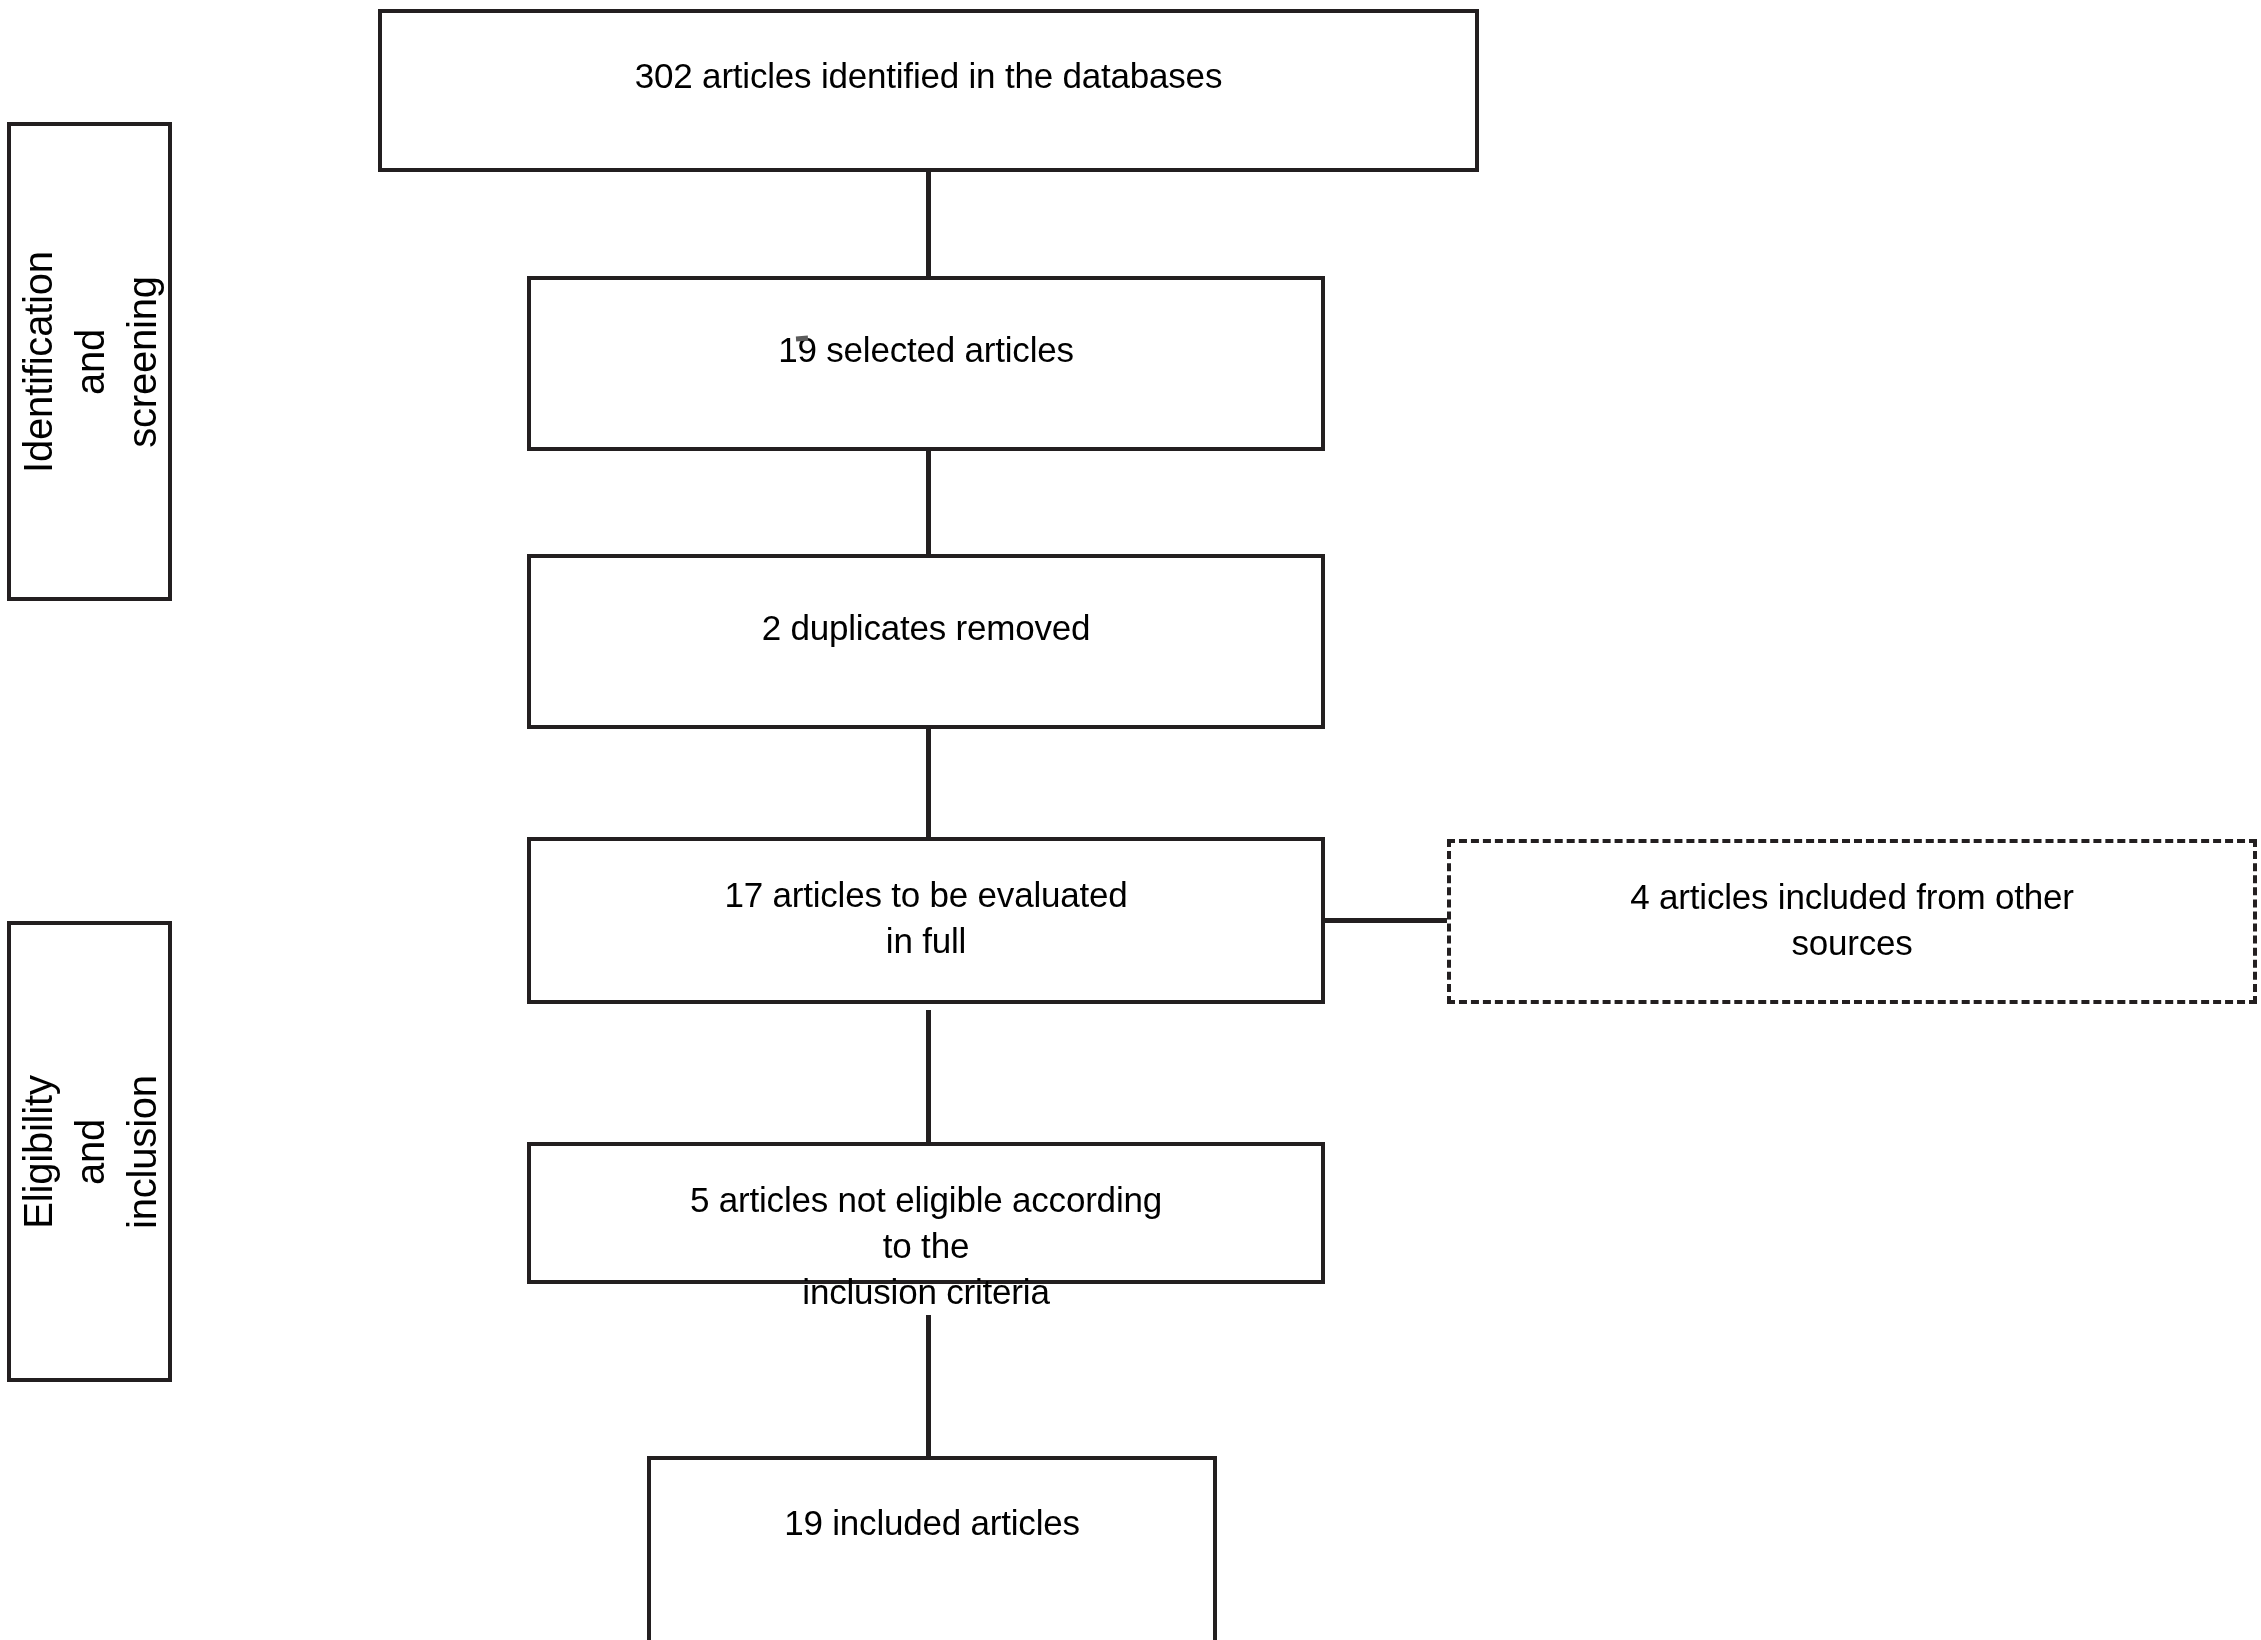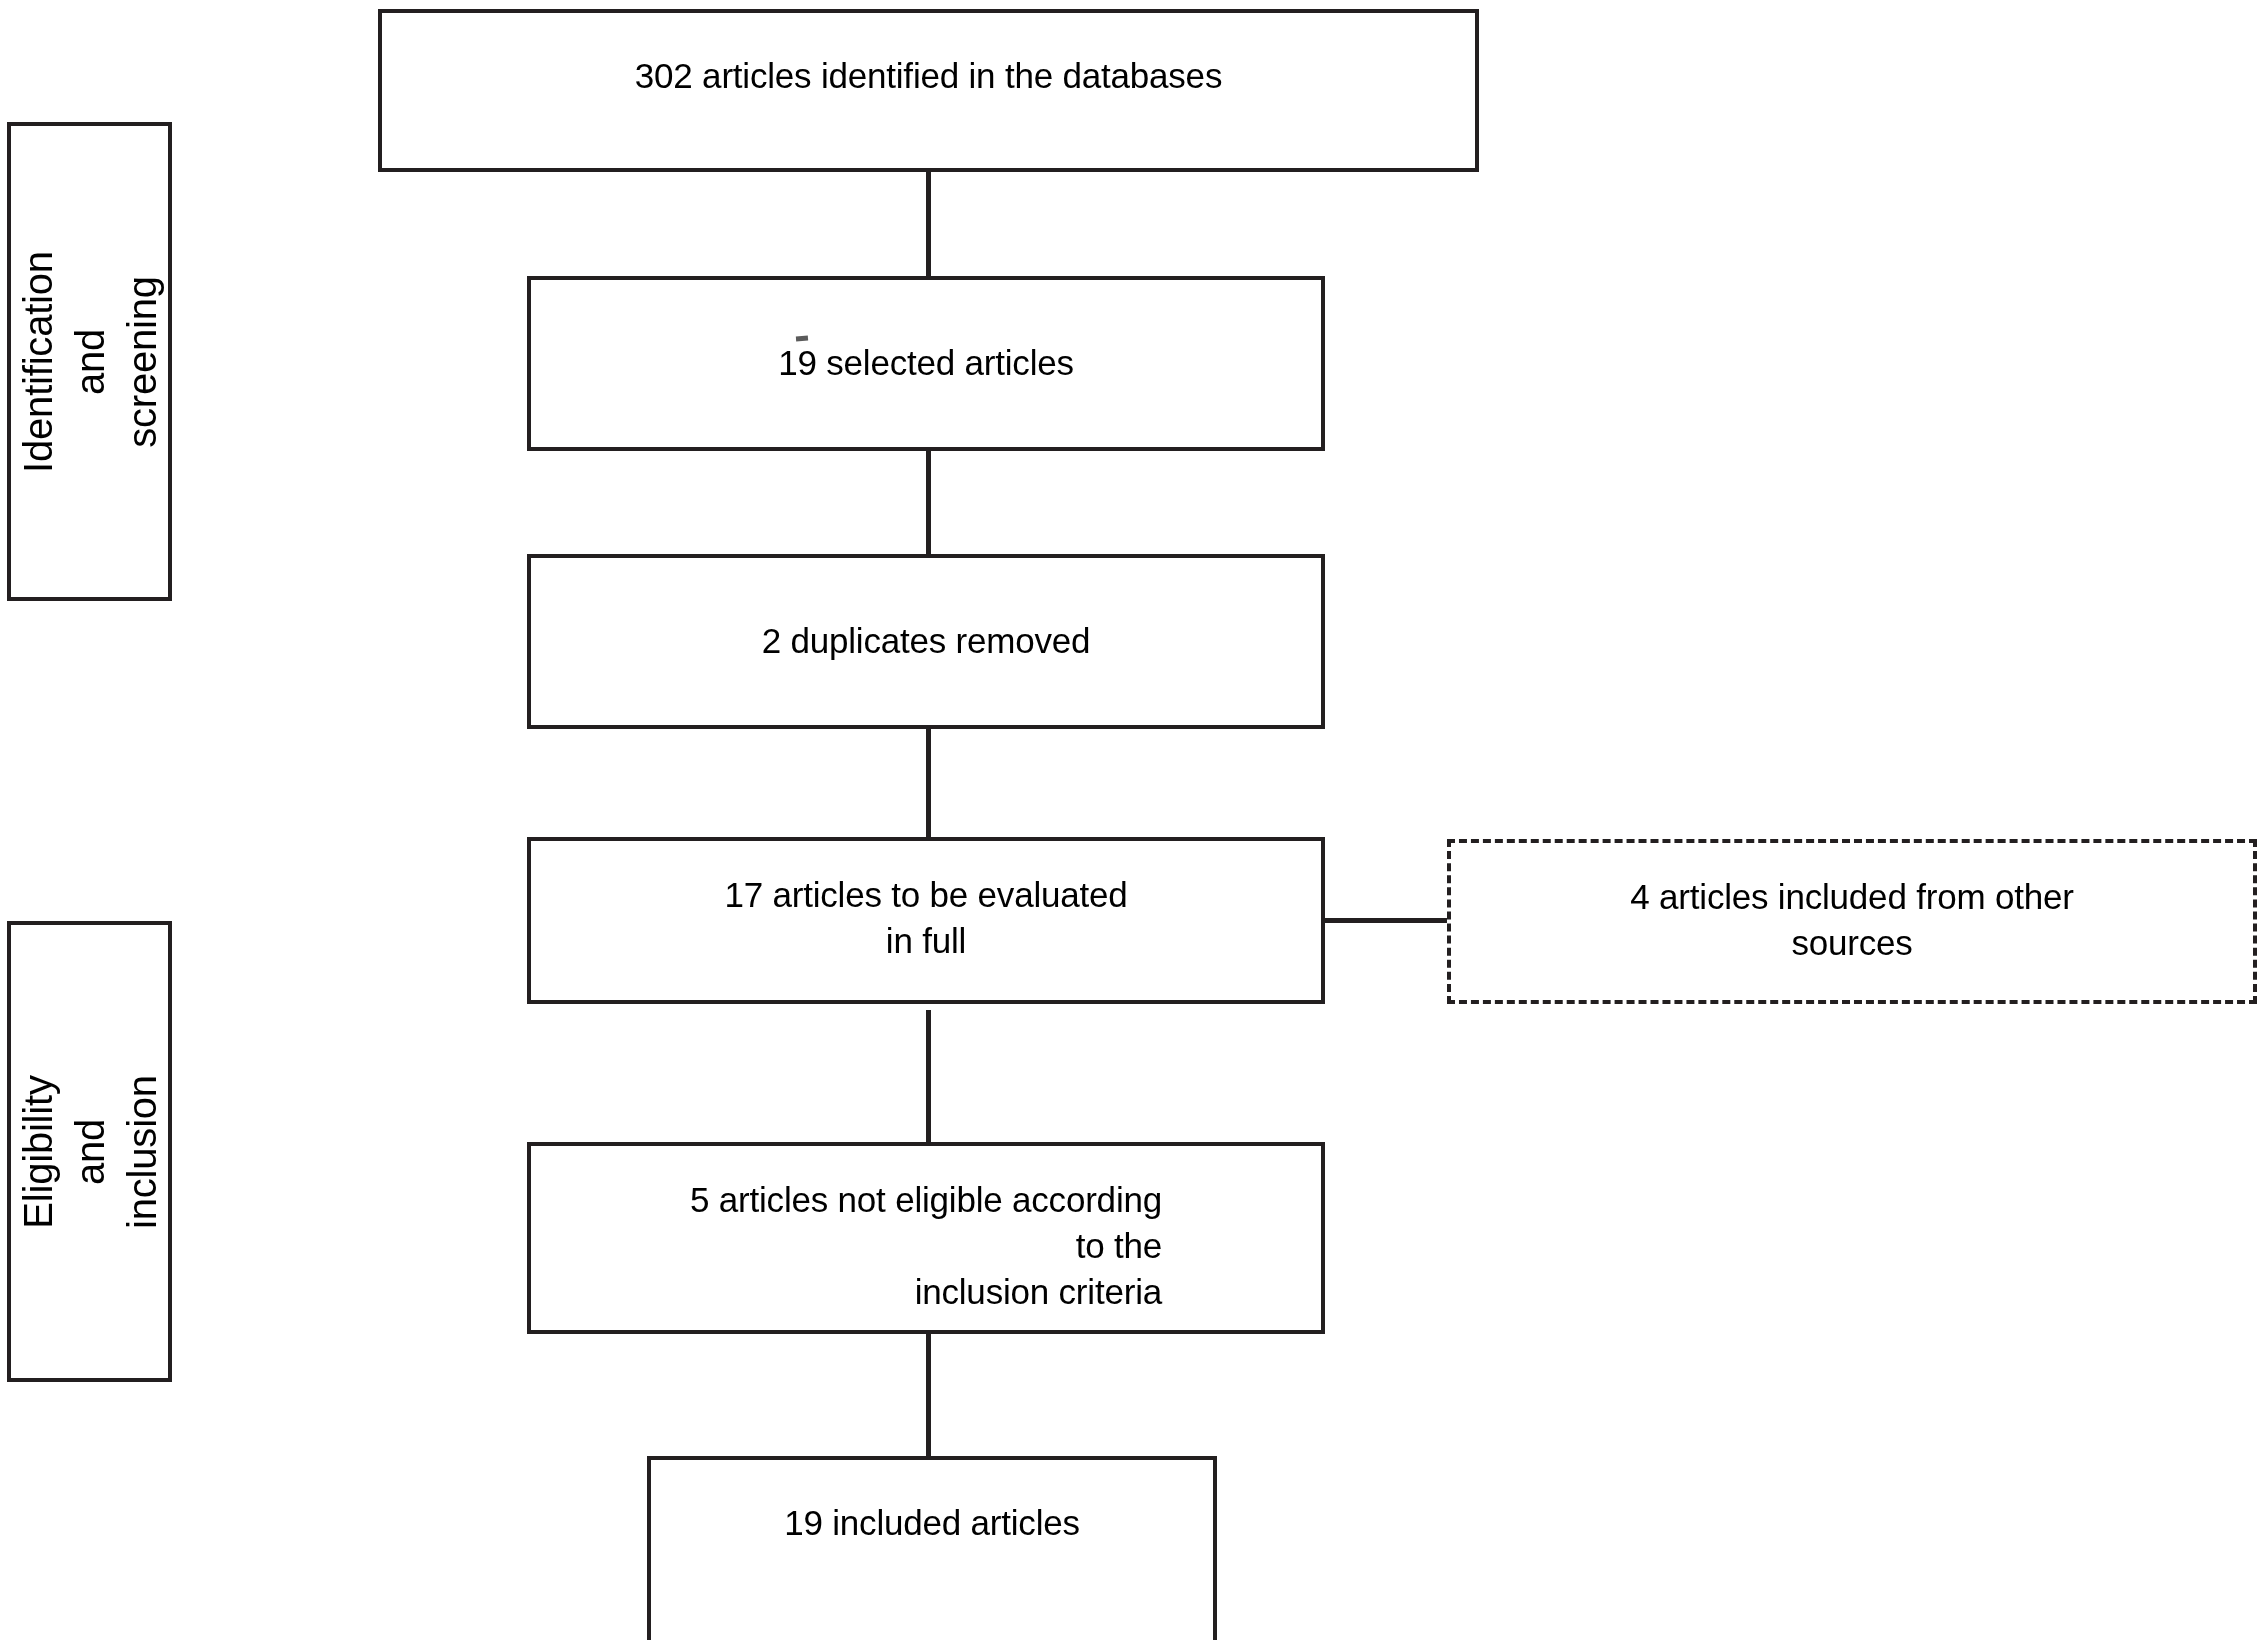--- a/index.html
+++ b/index.html
@@ -39,21 +39,21 @@
     letter-spacing: -0.2px;
     white-space: pre-line;
     font-weight: 400;
     padding: 0 16.3px;
   }
 
   
   .align-top    { align-items: flex-start; }
   .pad-t-34 .node-text { padding-top: 31px; }
   .pad-t-44 .node-text { padding-top: 40px; }
-  .pad-t-52 .node-text { padding-top: 60px; }
+  .pad-t-52 .node-text { padding-top: 47px; }
 
   
   .stage-box {
     position: absolute;
     box-sizing: border-box;
     background: #ffffff;
     border: 4.5px solid #231f20;
     display: flex;
     align-items: center;
     justify-content: center;
@@ -129,21 +129,21 @@
   <div class="node align-top pad-t-34" style="left:527px; top:837px; width:798px; height:167px;">
     <div class="node-text">17 articles to be evaluated
 in full</div>
   </div>
 
   <div class="node dashed align-top pad-t-34" style="left:1447px; top:839px; width:810px; height:165px;">
     <div class="node-text">4 articles included from other
 sources</div>
   </div>
 
-  <div class="node align-top pad-t-34" style="left:527px; top:1142px; width:798px; height:192px;text-align:right;">
+  <div class="node align-top pad-t-34" style="left:527px; top:1142px; width:798px; height:142px;">
     <div class="node-text">5 articles not eligible according
 to the
 inclusion criteria</div>
   </div>
 
   <div class="node align-top pad-t-44" style="left:647px; top:1456px; width:570px; height:196px;">
     <div class="node-text">19 included articles</div>
   </div>
 
 </div>

